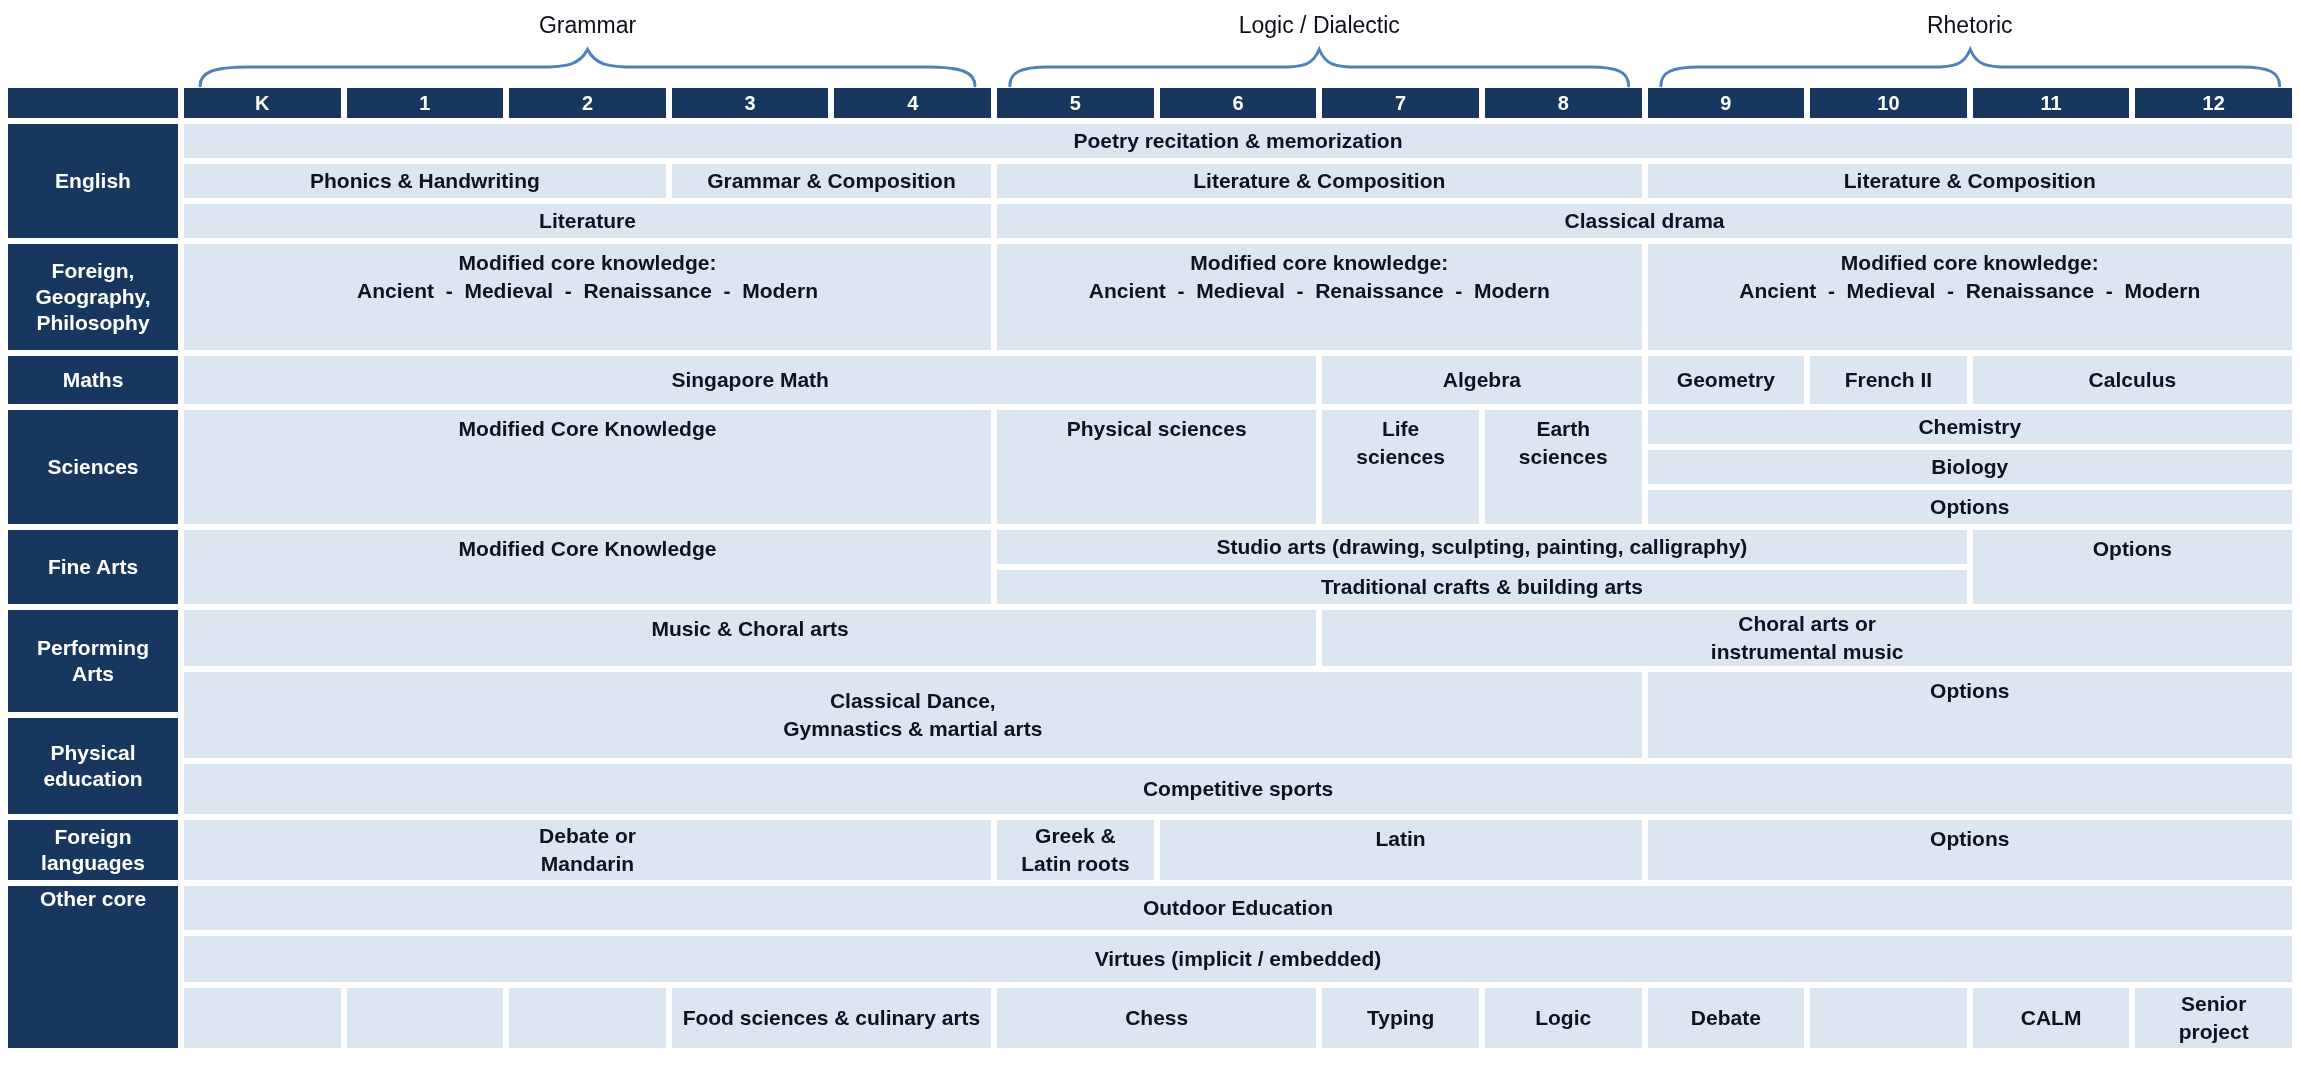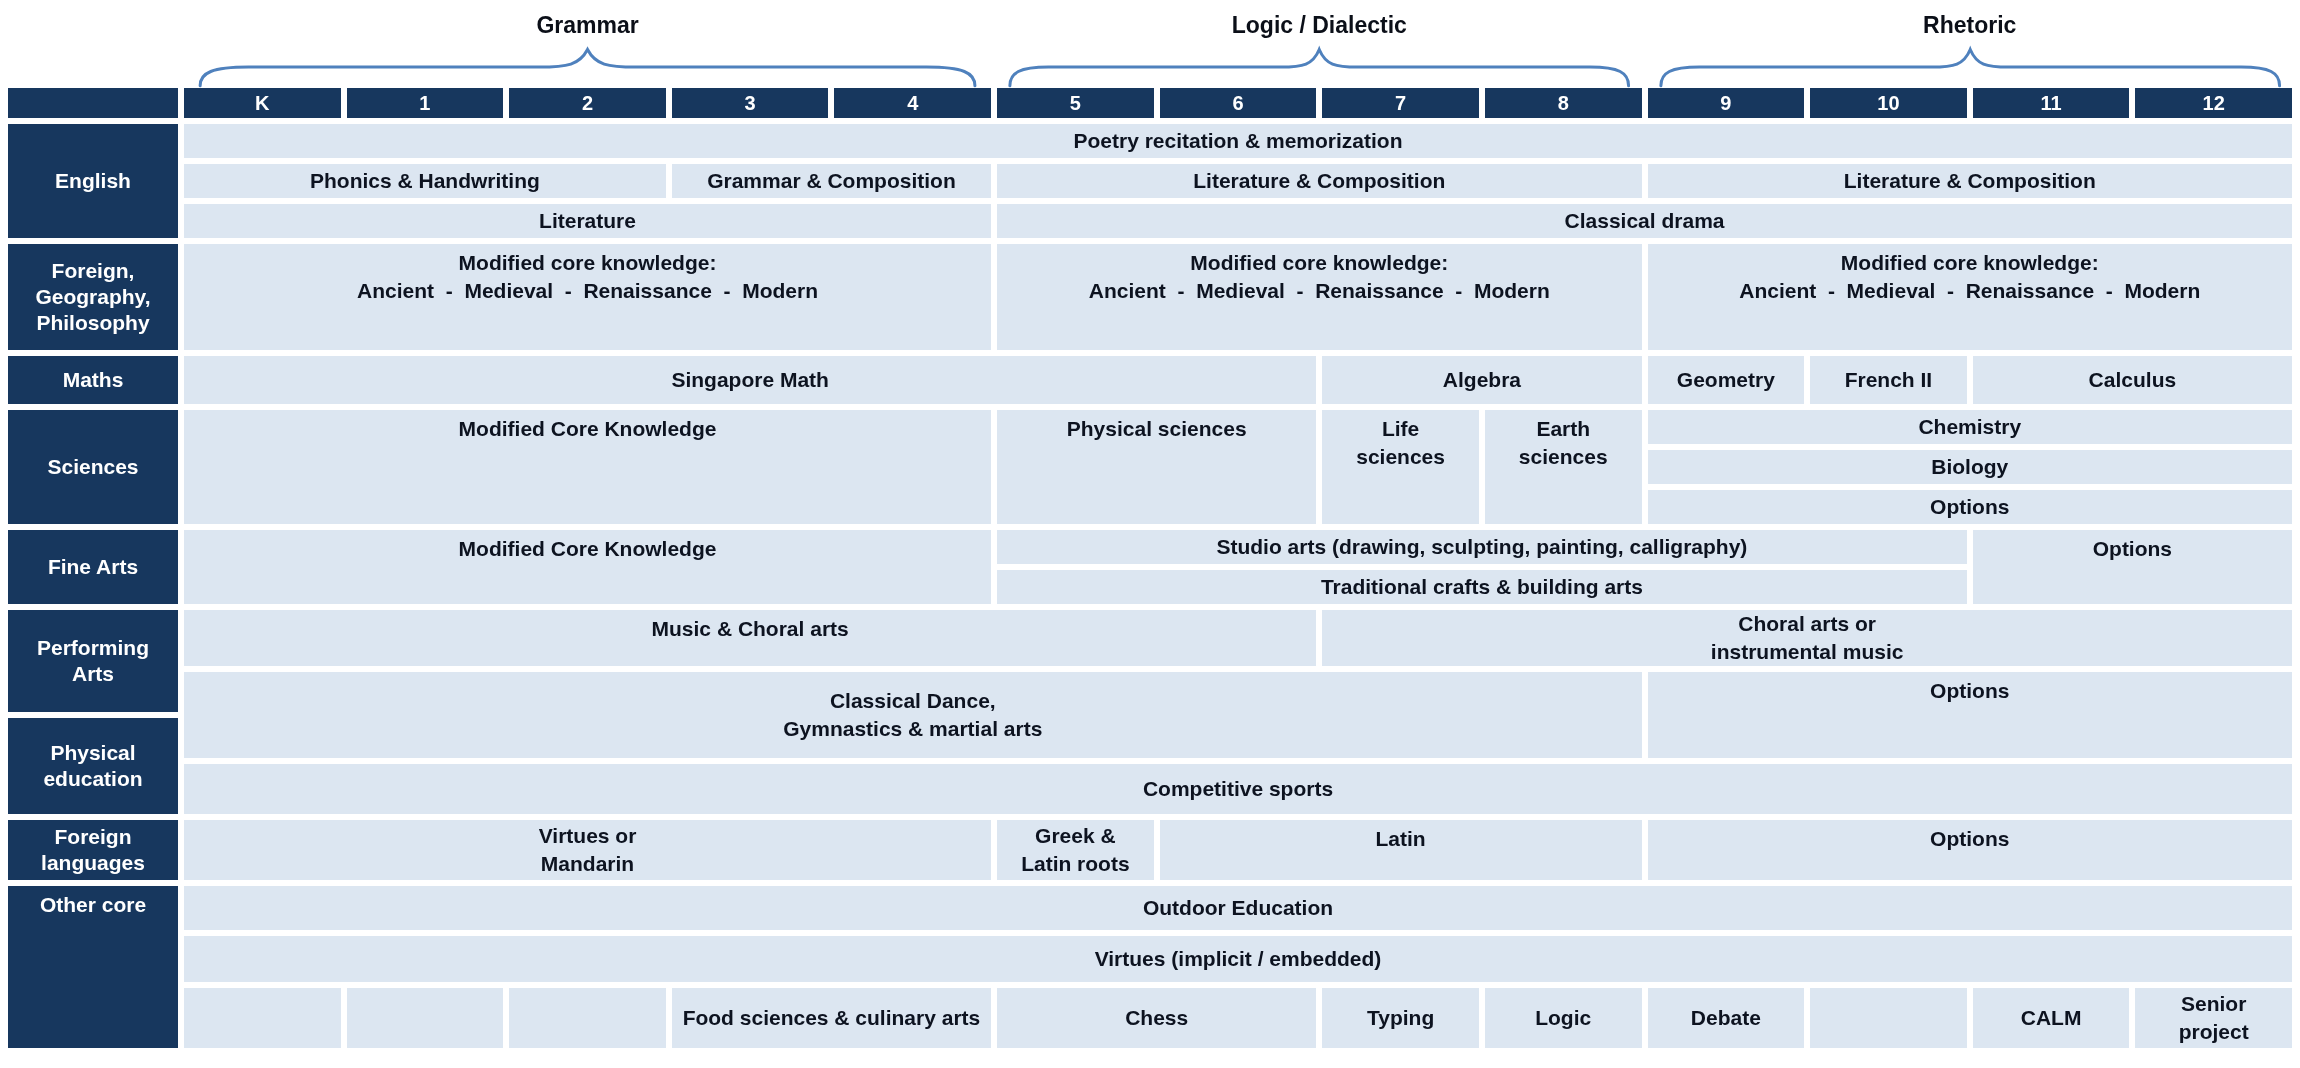--- a/index.html
+++ b/index.html
@@ -2,21 +2,21 @@
 <html><head>
 <meta charset="utf-8">
 <style>
   html,body{margin:0;padding:0;background:#ffffff;}
   body{width:2300px;height:1068px;font-family:"Liberation Sans",sans-serif;color:#0d1320;}
   .wrap{padding:6px 8px 8px 8px;}
 
   .topgrid{display:grid;grid-template-columns:170px repeat(13,1fr);column-gap:6px;row-gap:0;
            grid-template-rows:38px 44px;}
   .stage-label{grid-row:1;display:flex;align-items:center;justify-content:center;
-               font-size:23px;font-weight:700;color:#0b0f18;}
+               font-size:23px;font-weight:400;color:#0b0f18;}
   .brace-cell{grid-row:2;position:relative;}
   .brace-cell svg{position:absolute;inset:0;width:100%;height:100%;}
 
   .maingrid{display:grid;grid-template-columns:170px repeat(13,1fr);gap:6px;
             grid-template-rows:30px 34px 34px 34px 106px 48px 34px 34px 34px 34px 34px 56px 40px 40px 50px 60px 44px 46px 60px;}
 
   .navy{background:#17375e;color:#ffffff;display:flex;align-items:center;justify-content:center;
         text-align:center;font-weight:700;font-size:21px;line-height:1.25;}
   .grade{font-size:20px;}
   .cell{background:#dce6f1;display:flex;align-items:center;justify-content:center;
@@ -119,28 +119,28 @@
     <div class="cell pre" style="grid-column:2/11;grid-row:13/15">Classical Dance,
 Gymnastics &amp; martial arts</div>
     <div class="cell top" style="grid-column:11/15;grid-row:13/15">Options</div>
 
     <div class="navy pre" style="grid-column:1;grid-row:14/16">Physical
 education</div>
     <div class="cell" style="grid-column:2/15;grid-row:15">Competitive sports</div>
 
     <div class="navy pre" style="grid-column:1;grid-row:16">Foreign
 languages</div>
-    <div class="cell pre" style="grid-column:2/7;grid-row:16">Virtues or
+    <div class="cell pre" style="grid-column:2/7;grid-row:16">Debate or
 Mandarin</div>
     <div class="cell pre" style="grid-column:7/8;grid-row:16">Greek &amp;
 Latin roots</div>
     <div class="cell top" style="grid-column:8/11;grid-row:16">Latin</div>
     <div class="cell top" style="grid-column:11/15;grid-row:16">Options</div>
 
-    <div class="navy" style="grid-column:1;grid-row:17/20;align-items:flex-start;padding-top:6px">Other core</div>
+    <div class="navy" style="grid-column:1;grid-row:17/20;align-items:flex-start;">Other core</div>
     <div class="cell" style="grid-column:2/15;grid-row:17">Outdoor Education</div>
     <div class="cell" style="grid-column:2/15;grid-row:18">Virtues (implicit / embedded)</div>
     <div class="cell" style="grid-column:2/3;grid-row:19"></div>
     <div class="cell" style="grid-column:3/4;grid-row:19"></div>
     <div class="cell" style="grid-column:4/5;grid-row:19"></div>
     <div class="cell" style="grid-column:5/7;grid-row:19">Food sciences &amp; culinary arts</div>
     <div class="cell" style="grid-column:7/9;grid-row:19">Chess</div>
     <div class="cell" style="grid-column:9/10;grid-row:19">Typing</div>
     <div class="cell" style="grid-column:10/11;grid-row:19">Logic</div>
     <div class="cell" style="grid-column:11/12;grid-row:19">Debate</div>

